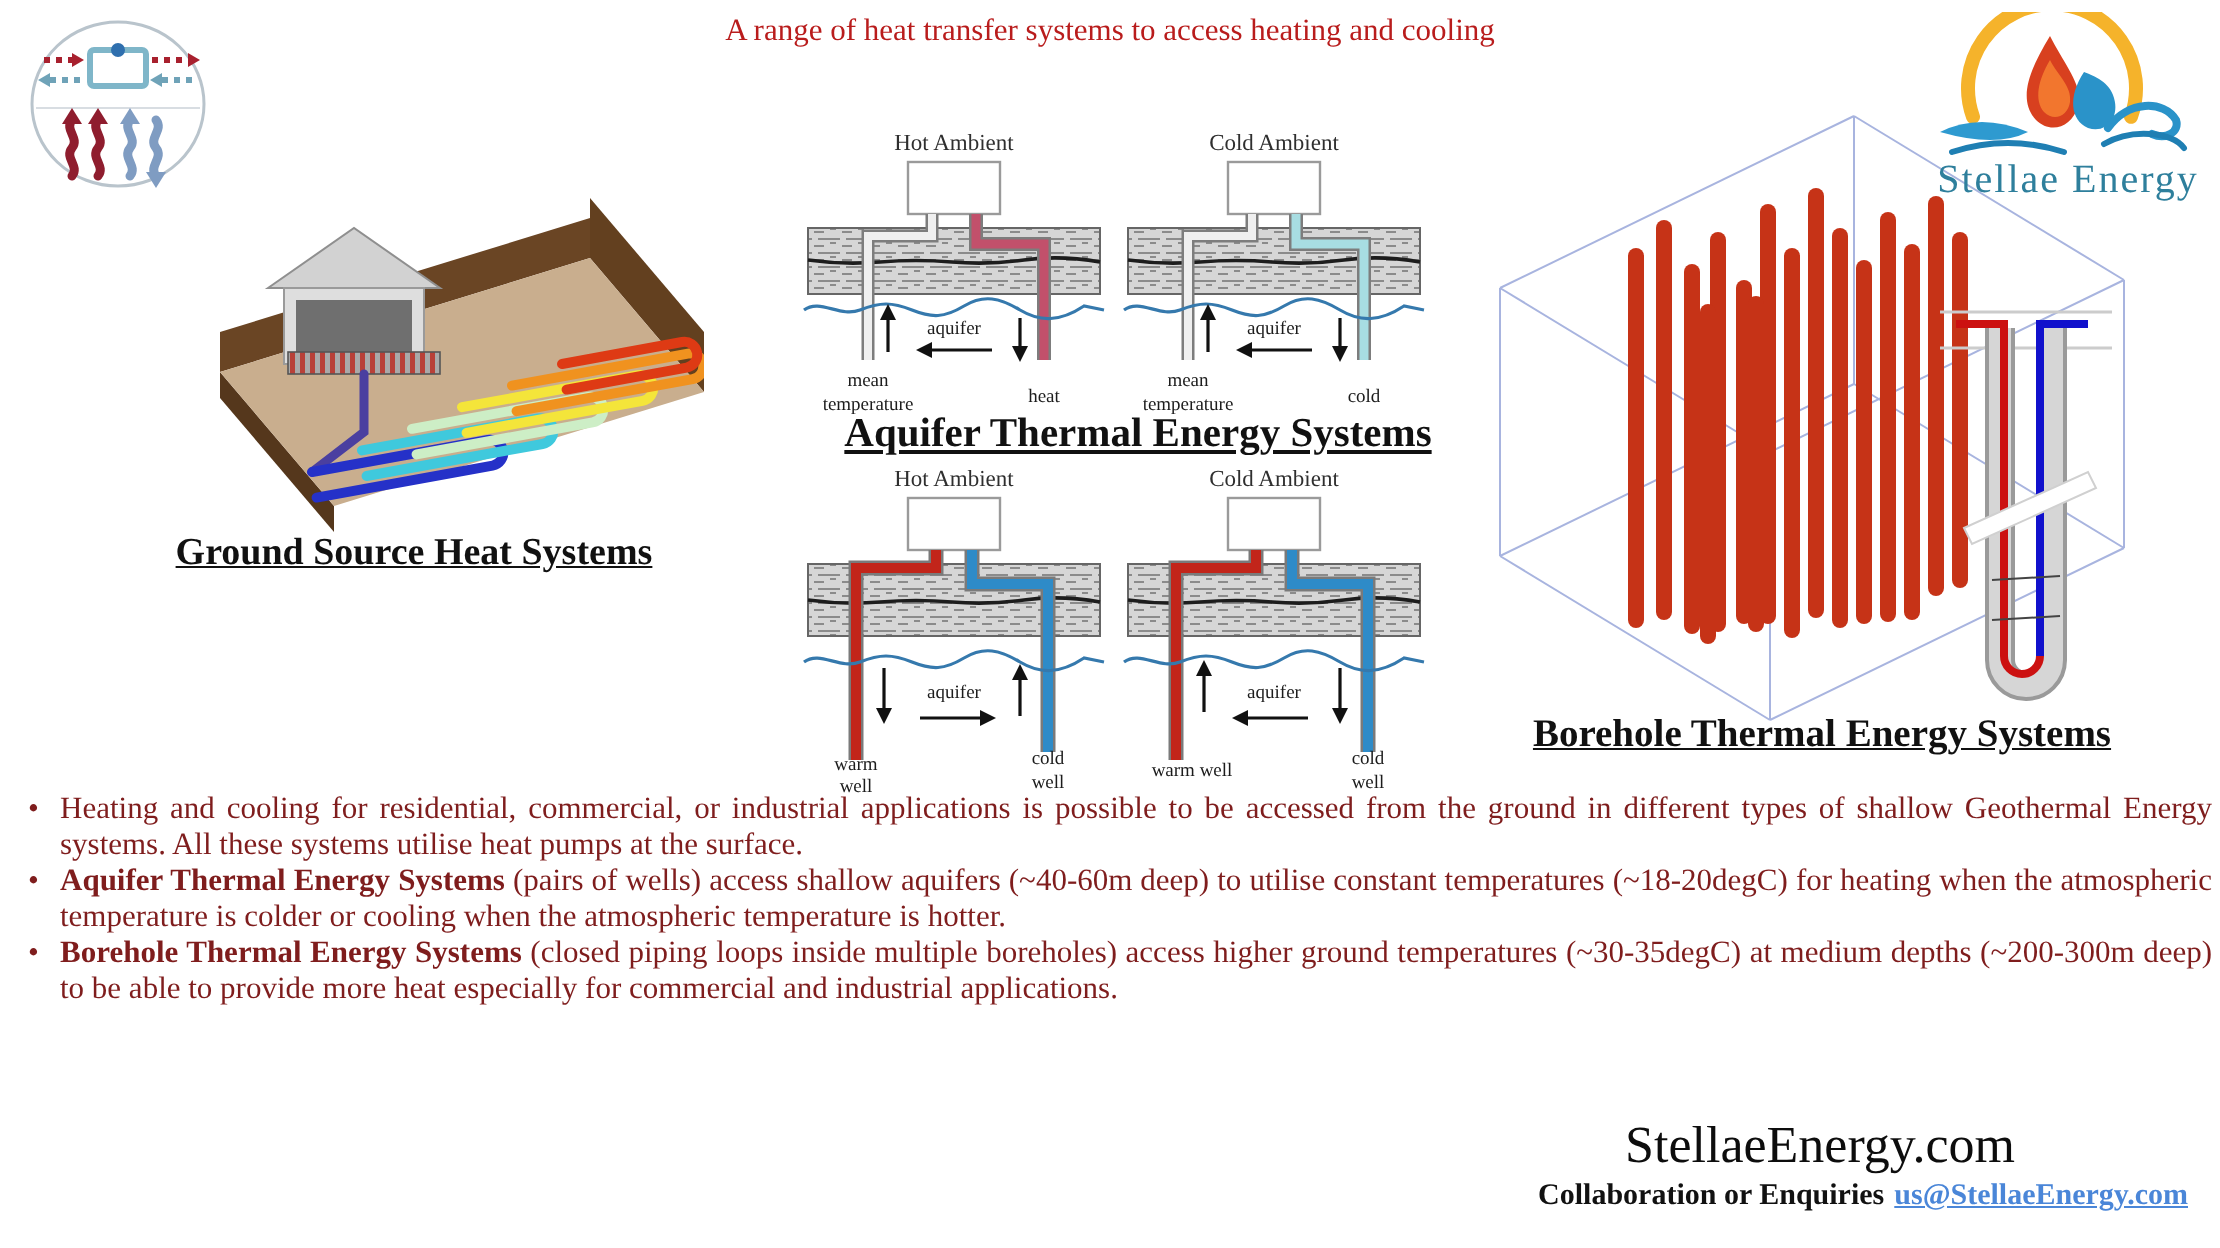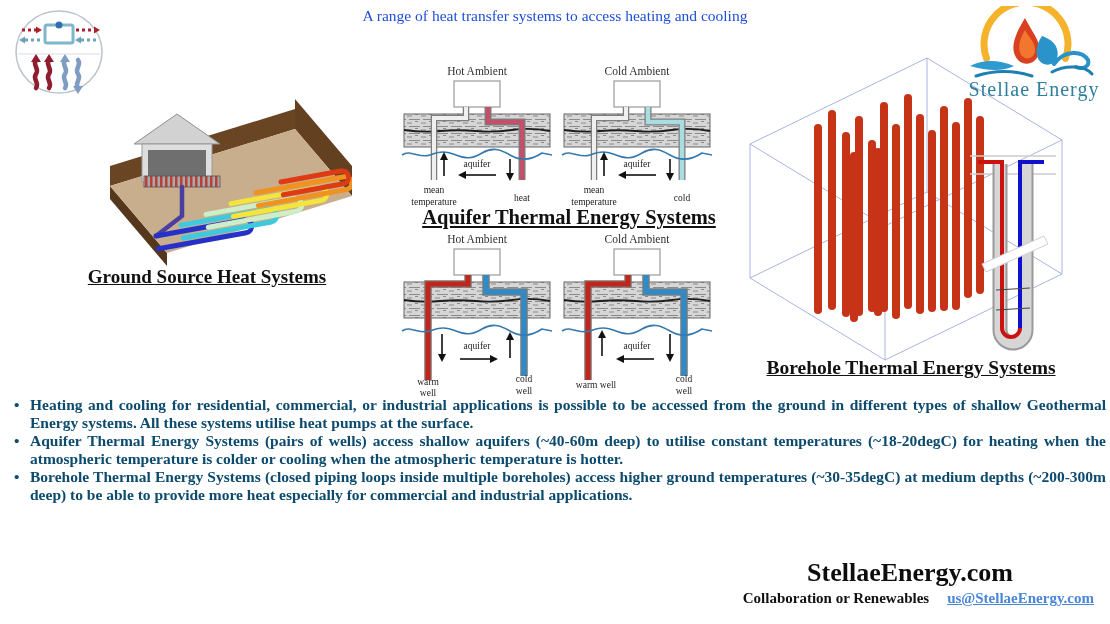--- a/index.html
+++ b/index.html
@@ -1,32 +1,32 @@
 <!DOCTYPE html>
 <html><head>
 <meta charset="utf-8">
 <style>
   html,body{margin:0;padding:0;background:#e8e8e8;}
   .slide{position:relative;width:1110px;height:624px;background:#ffffff;overflow:hidden;
          font-family:"Liberation Serif",serif;color:#1a1a1a;}
   .abs{position:absolute;}
   .title-block{left:330px;top:4px;width:450px;text-align:center;}
   .main-title{font-size:21px;font-weight:bold;text-decoration:underline;letter-spacing:-0.2px;color:#111;}
-  .subtitle{font-size:15.5px;margin-top:3px;color:#1d4ed8;}
+  .subtitle{font-size:15.5px;margin-top:3px;color:#b91c1c;}
   .caption{font-weight:bold;text-decoration:underline;text-align:center;color:#111;}
   .gshs-caption{left:62px;top:266px;width:290px;font-size:19px;}
   .ates-heading{left:393px;top:206px;width:352px;font-size:20.5px;}
   .btes-caption{left:745px;top:357px;width:332px;font-size:19.5px;}
-  .bullets{left:8px;top:396px;width:1098px;font-size:15.5px;line-height:18px;color:#0c4a6e;font-weight:bold;}
+  .bullets{left:8px;top:396px;width:1098px;font-size:15.5px;line-height:18px;color:#7f1d1d;}
   .bullet{position:relative;padding-left:22px;text-align:justify;}
   .bullet::before{content:"\2022";position:absolute;left:6px;}
   .bullet.last{margin-top:26px;text-align:left;}
-  .site{left:740px;top:558px;width:340px;text-align:center;font-size:26px;font-weight:bold;color:#0d0d0d;}
+  .site{left:740px;top:558px;width:340px;text-align:center;font-size:26px;font-weight:normal;color:#0d0d0d;}
   .contact{left:620px;top:590px;width:474px;text-align:right;font-size:15px;font-weight:bold;color:#111;}
-  .contact a{color:#4a86d8;text-decoration:underline;margin-left:18px;}
+  .contact a{color:#4a86d8;text-decoration:underline;margin-left:5px;}
   svg text{font-family:"Liberation Serif",serif;}
   .dg-title{font-size:11.5px;fill:#2f2f2f;text-anchor:middle;}
   .dg-label{font-size:9.5px;fill:#1c1c1c;text-anchor:middle;}
   .logo-text{font-size:20px;fill:#2e7f9c;text-anchor:middle;letter-spacing:1px;}
 </style>
 </head>
 <body>
 
 <div class="slide">
 
@@ -261,16 +261,16 @@
   </svg>
 
   <div class="abs bullets">
     <div class="bullet"><b></b><span>Heating and cooling for residential,  commercial, or industrial applications  is possible to be accessed from the ground in different types of shallow  Geothermal Energy systems.  All these systems utilise  heat pumps at the surface.</span></div>
     <div class="bullet"><b>Aquifer Thermal Energy Systems</b><span> (pairs of wells) access shallow aquifers (~40-60m deep) to utilise  constant temperatures (~18-20degC) for heating when the atmospheric temperature is colder or cooling when the atmospheric temperature is hotter.</span></div>
     <div class="bullet"><b>Borehole Thermal Energy Systems</b><span> (closed piping loops inside multiple boreholes) access higher ground temperatures (~30-35degC) at medium depths (~200-300m deep) to be able to provide more heat especially  for commercial and industrial applications.</span></div>
   </div>
 
   <div class="abs site">StellaeEnergy.com</div>
   <div class="abs contact">
-    <span>Collaboration or Renewables</span><a href="#">us@StellaeEnergy.com</a>
+    <span>Collaboration or Enquiries</span><a href="#">us@StellaeEnergy.com</a>
   </div>
 
 </div>
 
 </body></html>

